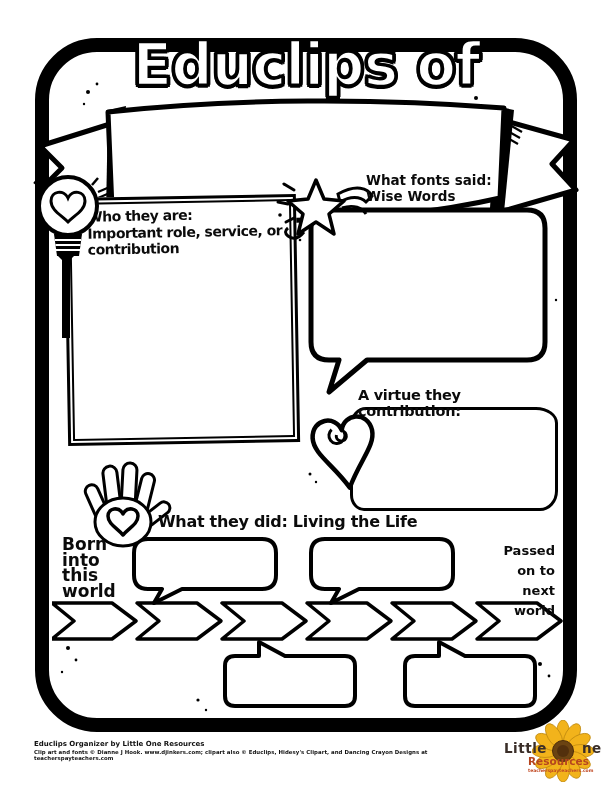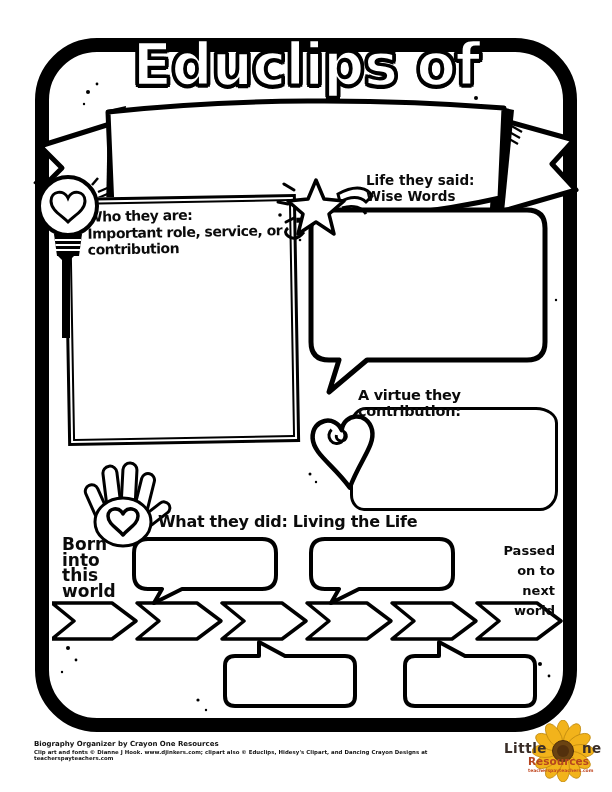--- a/index.html
+++ b/index.html
@@ -130,21 +130,21 @@
     <polygon points="42,12 50,31 70,33 55,46 60,66 42,54 24,66 29,46 14,33 34,31" fill="#fff" stroke="#000" stroke-width="3.5" stroke-linejoin="round"></polygon>
     <g stroke="#000" stroke-width="3" stroke-linecap="round">
       <path d="M10,16 L20,22"></path>
         <path d="M4,34 L14,36"></path>
         <path d="M12,54 L20,50"></path>
     </g>
     <path d="M30,64 q-8,10 -16,4 q-5,-4 0,-8" fill="none" stroke="#000" stroke-width="3"></path>
     <circle cx="6" cy="47" r="1.8" fill="#000"></circle>
   </svg>
 
-  <div class="abs hand prelines said-label">Life they said:
+  <div class="abs hand prelines said-label">What fonts said:
 Wise Words</div>
   <svg class="abs said-bubble" viewBox="0 0 250 196">
     <path d="M26,8 H224 Q242,8 242,26 V140 Q242,158 224,158 H64 L26,190 L36,158 H26 Q8,158 8,140 V26 Q8,8 26,8 Z" fill="#fff" stroke="#000" stroke-width="5" stroke-linejoin="round"></path>
   </svg>
 
   <div class="abs hand virtue-label">A virtue they contribution:</div>
   <div class="abs virtue-box"></div>
   <svg class="abs heart-doodle" viewBox="0 0 88 110">
     <g transform="rotate(-8 44 50)">
       <path d="M44,34 C40,18 16,18 14,38 C13,54 30,66 44,92 C58,66 75,54 74,38 C72,18 48,18 44,34 Z" fill="#fff" stroke="#000" stroke-width="4.5" stroke-linejoin="round"></path>
@@ -194,21 +194,21 @@
     </g>
   </svg>
 
   <svg class="abs bubble-bot-1" viewBox="0 0 150 72">
     <path d="M22,16 H46 L46,2 L72,16 H132 Q142,16 142,26 V56 Q142,66 132,66 H22 Q12,66 12,56 V26 Q12,16 22,16 Z" fill="#fff" stroke="#000" stroke-width="4" stroke-linejoin="round"></path>
   </svg>
   <svg class="abs bubble-bot-2" viewBox="0 0 150 72">
     <path d="M22,16 H46 L46,2 L72,16 H132 Q142,16 142,26 V56 Q142,66 132,66 H22 Q12,66 12,56 V26 Q12,16 22,16 Z" fill="#fff" stroke="#000" stroke-width="4" stroke-linejoin="round"></path>
   </svg>
 
-  <div class="abs footer1">Biography Organizer by Crayon One Resources</div>
+  <div class="abs footer1">Educlips Organizer by Little One Resources</div>
   <div class="abs footer2">Clip art and fonts © Dianne J Hook. www.djinkers.com; clipart also © Educlips, Hidesy's Clipart, and Dancing Crayon Designs at teacherspayteachers.com</div>
 
   <div class="abs logo">
     <svg class="flower" viewBox="0 0 62 62">
       <g fill="#f2b31b" stroke="#c08a10" stroke-width="0.8">
         <ellipse cx="31" cy="13" rx="6.5" ry="13"></ellipse>
         <ellipse cx="31" cy="13" rx="6.5" ry="13" transform="rotate(30 31 31)"></ellipse>
         <ellipse cx="31" cy="13" rx="6.5" ry="13" transform="rotate(60 31 31)"></ellipse>
         <ellipse cx="31" cy="13" rx="6.5" ry="13" transform="rotate(90 31 31)"></ellipse>
         <ellipse cx="31" cy="13" rx="6.5" ry="13" transform="rotate(120 31 31)"></ellipse>

